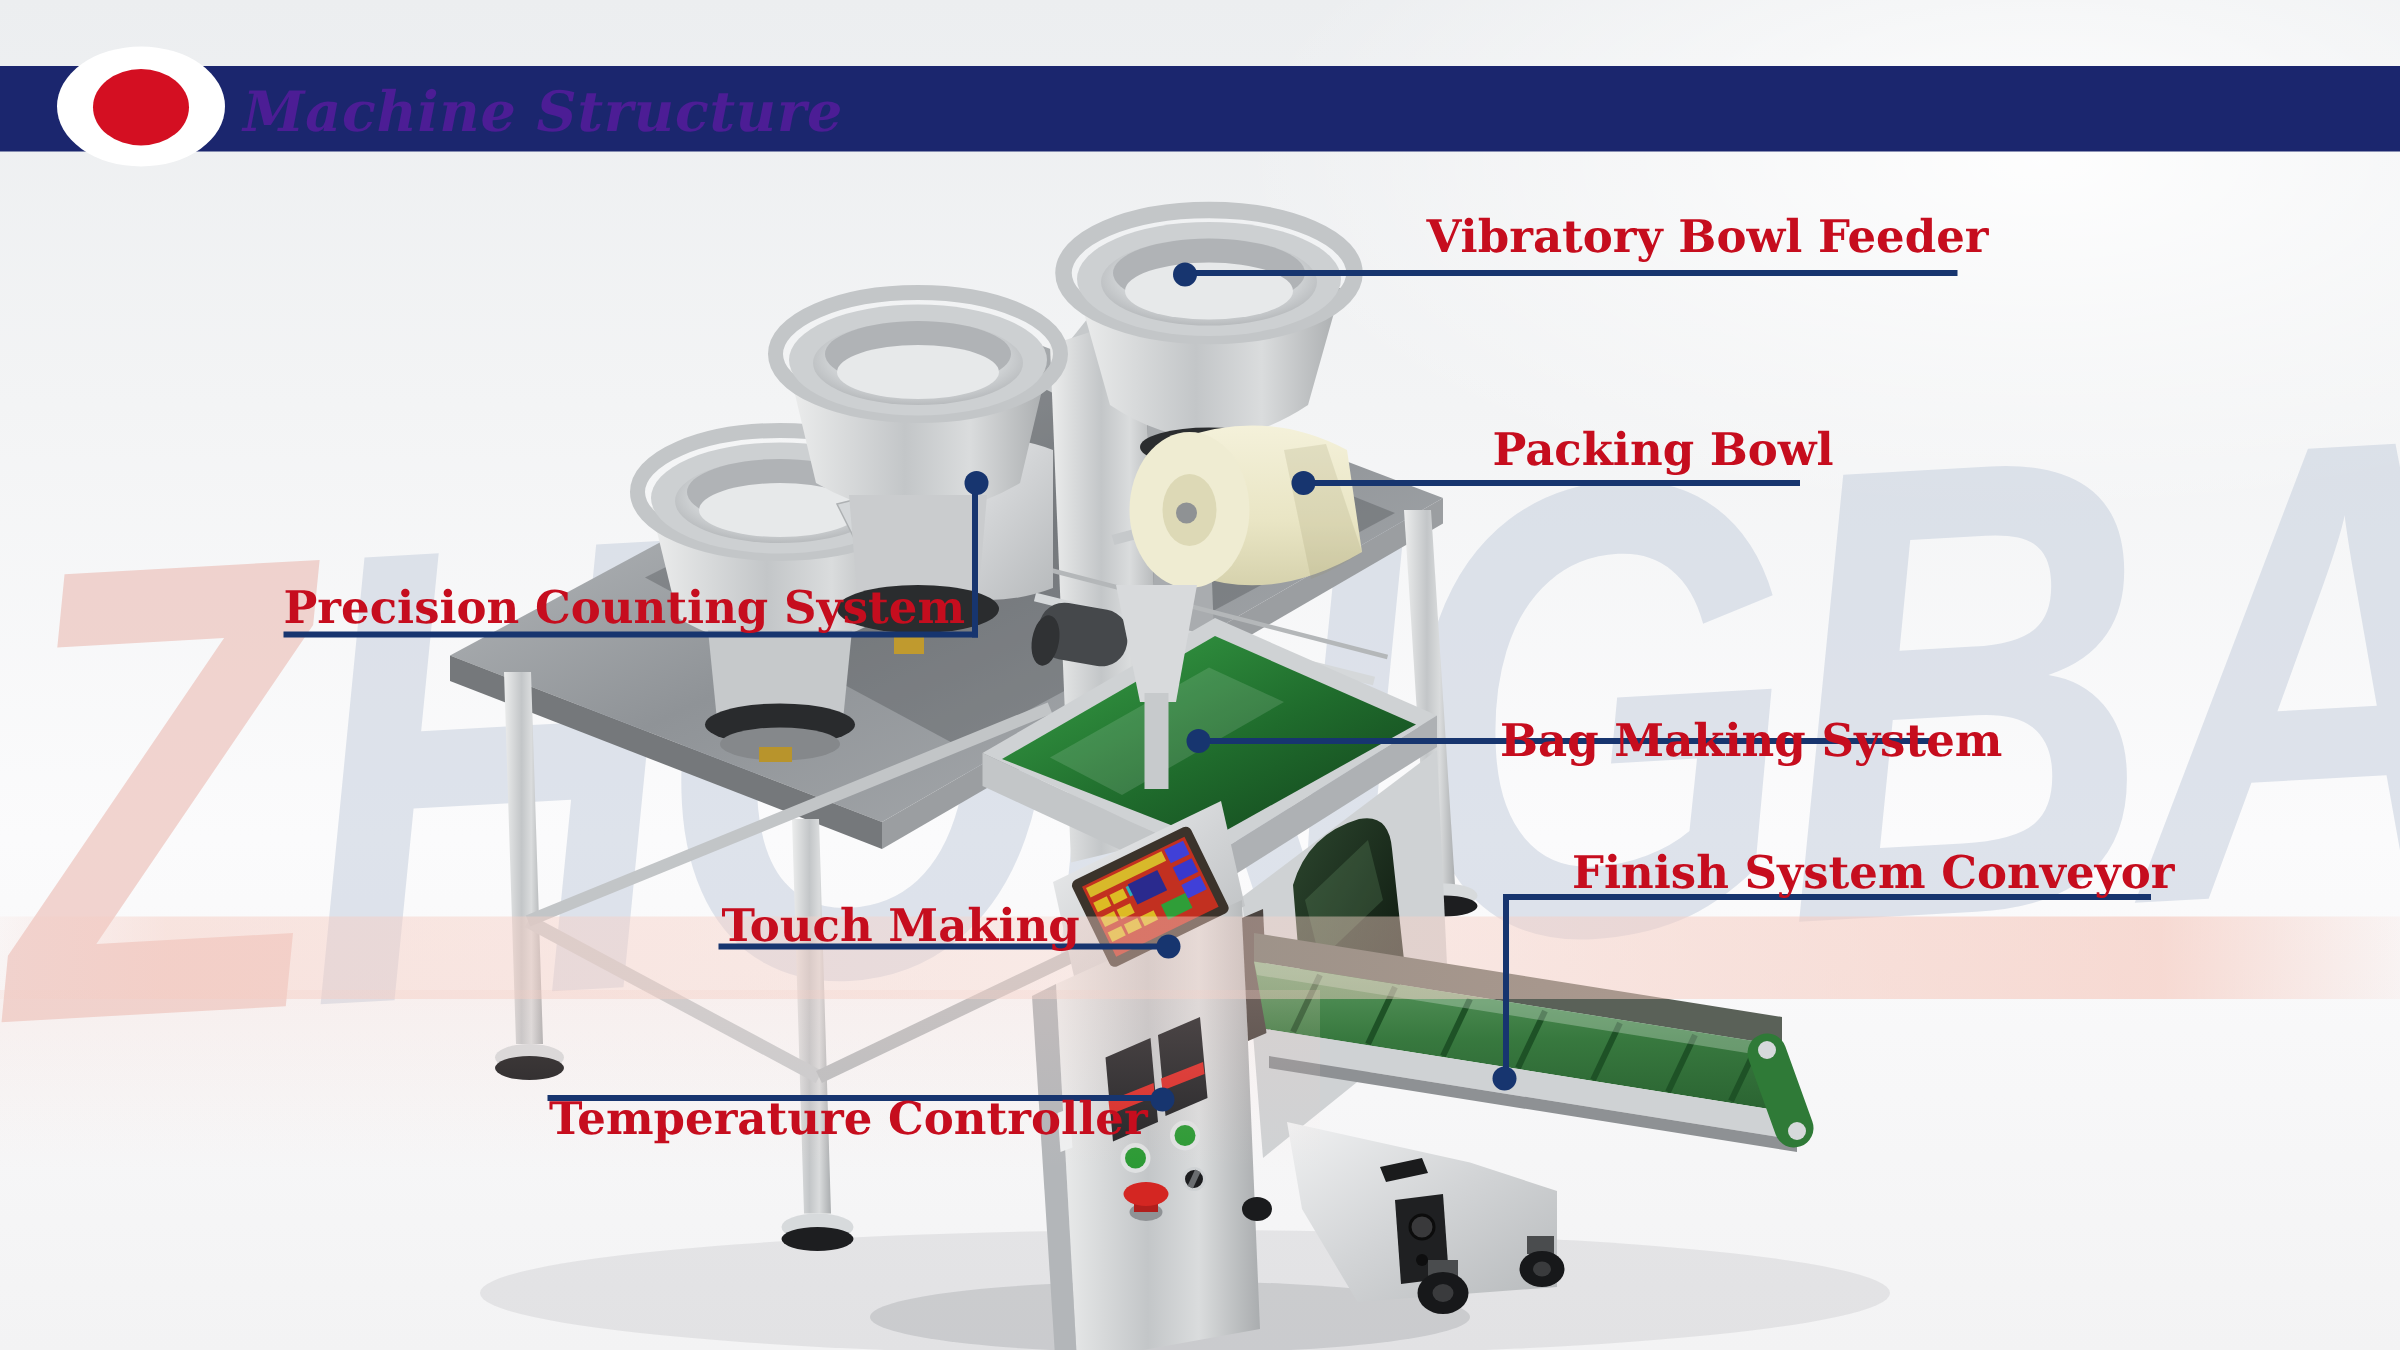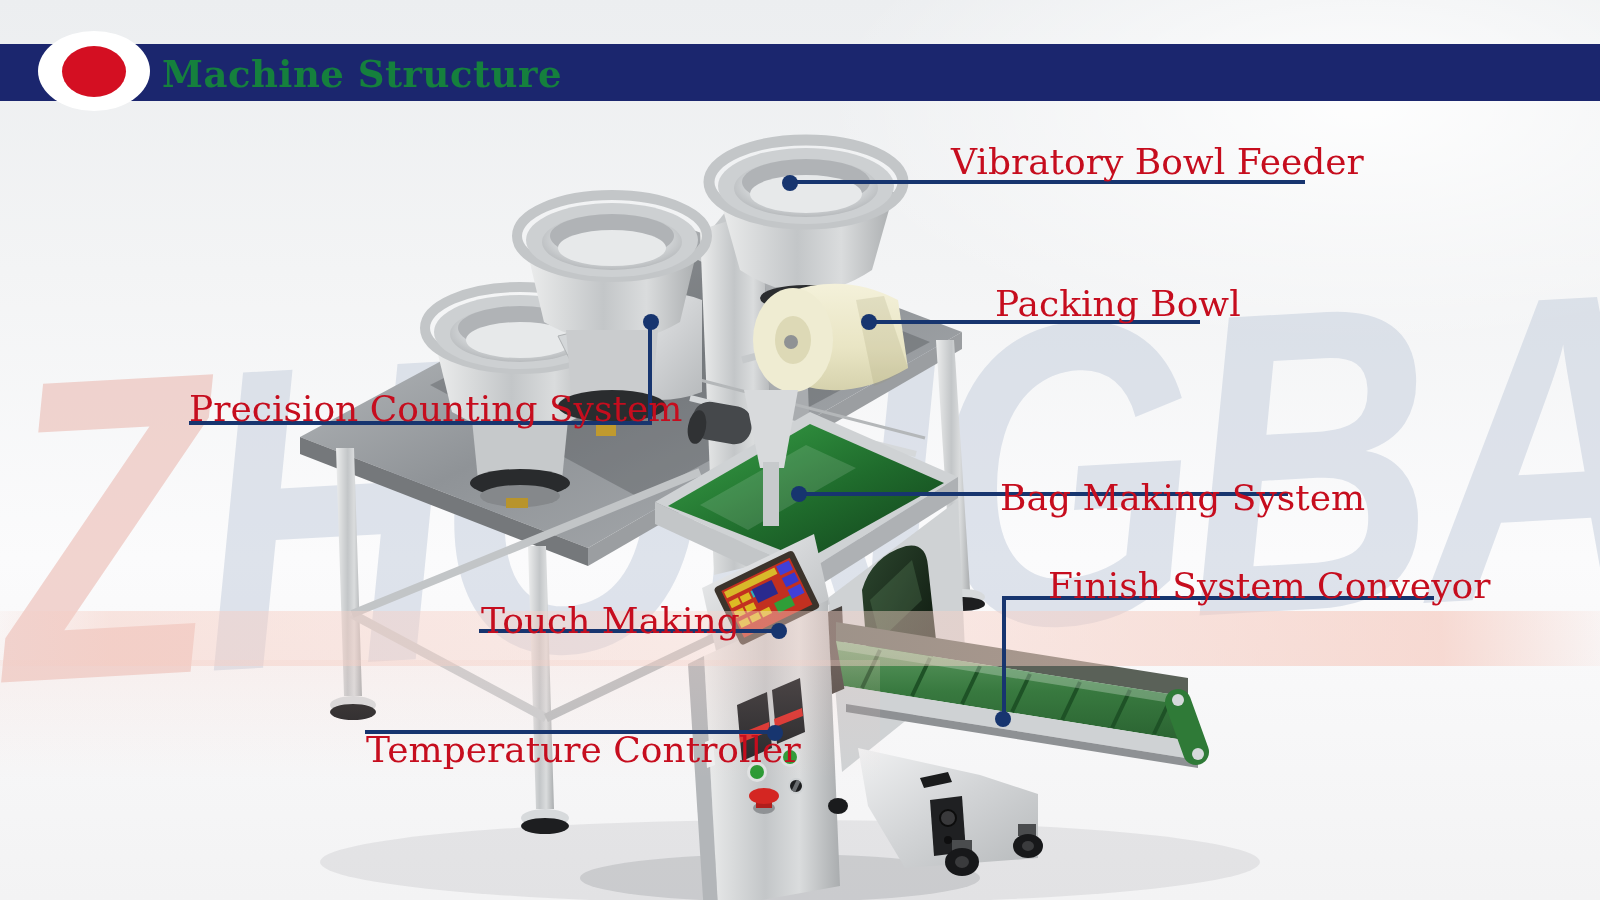--- a/index.html
+++ b/index.html
@@ -7,21 +7,21 @@
     width:1600px;height:900px;position:relative;overflow:hidden;
     font-family:"DejaVu Serif","Liberation Serif",serif;
     background:
       radial-gradient(900px 400px at 85% 12%, rgba(255,255,255,.9), rgba(255,255,255,0) 60%),
       linear-gradient(180deg,#eceef0 0%,#f3f4f5 30%,#fbfbfc 62%,#f3f3f4 100%);
   }
   
   .header-bar{position:absolute;left:0;top:44px;width:1600px;height:57px;background:#1b266e;z-index:6;}
   .header-ellipse{position:absolute;left:38px;top:31px;width:112px;height:80px;background:#ffffff;border-radius:50%;z-index:7;}
   .header-dot{position:absolute;left:62px;top:46px;width:64px;height:51px;background:#d40f22;border-radius:50%;z-index:8;}
-  .header-title{position:absolute;left:162px;top:52px;color:#15803d;font-size:37px;font-weight:bold;letter-spacing:.5px;z-index:8;white-space:nowrap;}
+  .header-title{position:absolute;left:162px;top:52px;color:#4c1d95;font-size:37px;font-weight:bold;letter-spacing:.5px;z-index:8;white-space:nowrap;font-style:italic;}
   
   .watermark{
     position:absolute;left:8px;top:318px;z-index:1;white-space:nowrap;
     font-family:"Liberation Sans","DejaVu Sans",sans-serif;
     font-style:italic;font-weight:bold;font-size:430px;line-height:1;
     transform:rotate(-3.2deg) scaleX(.80);transform-origin:0 80%;
     opacity:.55;letter-spacing:-14px;
   }
   .wm-z{color:#eab5ac;}
   .wm-rest{color:#c7d0de;}
@@ -30,21 +30,21 @@
     background:linear-gradient(90deg,rgba(246,201,190,.10) 0%,rgba(246,203,192,.48) 7%,
       rgba(248,214,204,.42) 50%,rgba(245,198,186,.62) 90%,rgba(245,198,186,.12) 100%);
   }
   .pink-wash{
     position:absolute;left:0;top:660px;width:880px;height:120px;z-index:3;
     background:linear-gradient(180deg,rgba(243,205,196,.22),rgba(243,205,196,0));
   }
   
   .machine{position:absolute;left:0;top:0;width:1600px;height:900px;z-index:2;}
   
-  .lbl-text{position:absolute;color:#c60d1e;font-weight:normal;font-size:36px;white-space:nowrap;z-index:5;}
+  .lbl-text{position:absolute;color:#c60d1e;font-weight:bold;font-size:30px;white-space:nowrap;z-index:5;}
   .lead{position:absolute;background:#17356f;z-index:4;}
   .lead-dot{position:absolute;width:16px;height:16px;border-radius:50%;background:#17356f;z-index:4;}
   .t-vib{left:951px;top:141px;}      .l-vib{left:790px;top:180px;width:515px;height:4px;}  .d-vib{left:782px;top:175px;}
   .t-film{left:995px;top:283px;}     .l-film{left:869px;top:320px;width:331px;height:4px;} .d-film{left:861px;top:314px;}
   .t-prec{left:189px;top:388px;}     .l-prec{left:189px;top:421px;width:463px;height:4px;} .v-prec{left:648px;top:323px;width:4px;height:102px;} .d-prec{left:643px;top:314px;}
   .t-bag{left:1000px;top:460px;margin-top:17px;}     .l-bag{left:799px;top:492px;width:489px;height:4px;}  .d-bag{left:791px;top:486px;}
   .t-touch{left:481px;top:600px;}    .l-touch{left:479px;top:629px;width:302px;height:4px;}.d-touch{left:771px;top:623px;}
   .t-fin{left:1048px;top:565px;}     .l-fin{left:1002px;top:596px;width:432px;height:4px;} .v-fin{left:1002px;top:596px;width:4px;height:120px;} .d-fin{left:995px;top:711px;}
   .t-temp{left:366px;top:729px;}     .l-temp{left:365px;top:730px;width:412px;height:4px;} .d-temp{left:767px;top:725px;}
 </style>

